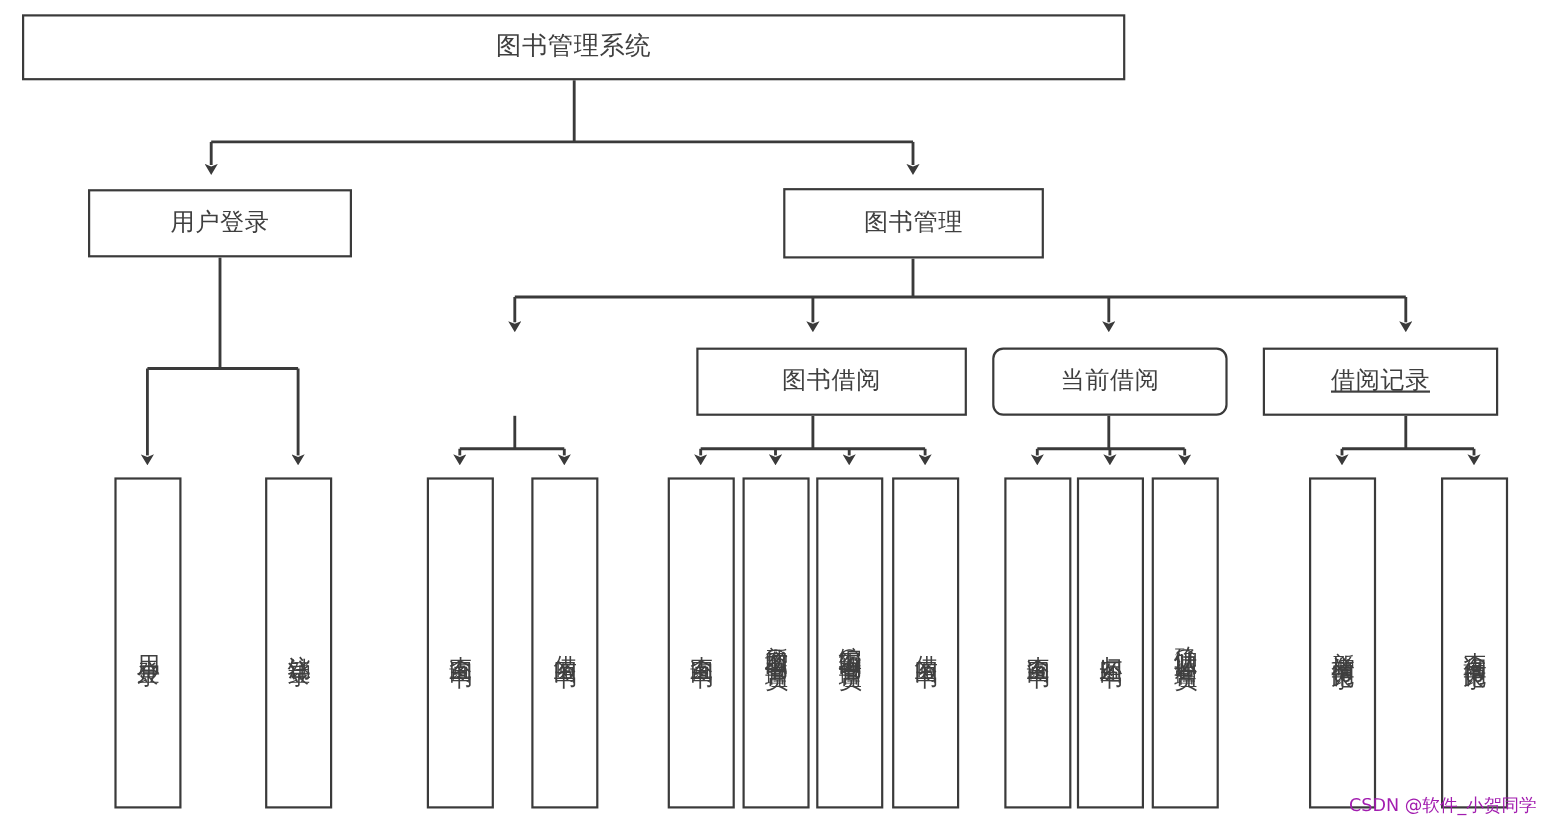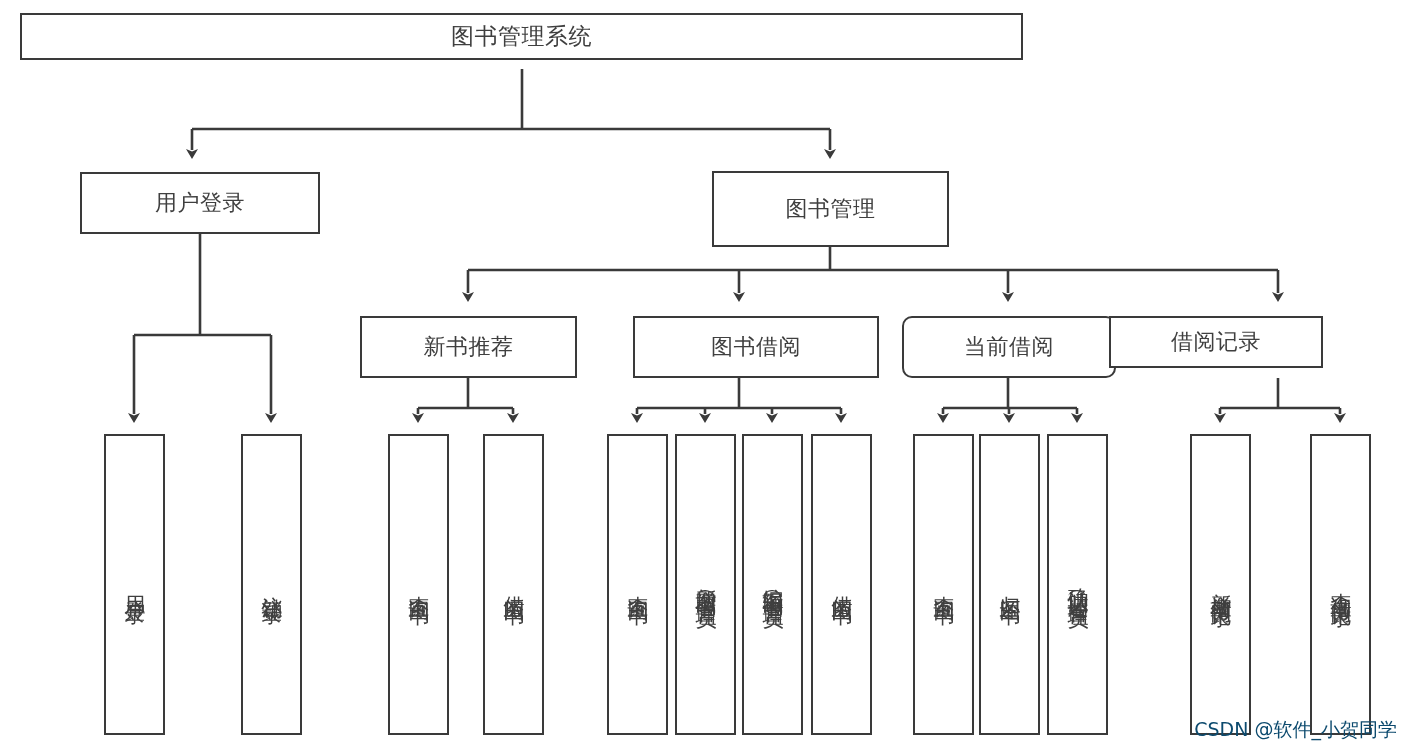--- a/index.html
+++ b/index.html
@@ -64,22 +64,22 @@
     text-orientation: upright;
     font-size: 21px;
     line-height: 1.0;
     letter-spacing: 3px;
     white-space: nowrap;
   }
   #watermark {
     position: absolute;
     right: 8px;
     bottom: 4px;
-    font-size: 19px;
-    color: #0c4a6e;
+    font-size: 16px;
+    color: #a21caf;
     white-space: nowrap;
     z-index: 5;
     font-family: "DejaVu Sans", "Liberation Sans", sans-serif;
   }
 </style>
 </head>
 <body>
 
 <div id="diagram-root">
 
@@ -126,45 +126,42 @@
       <path d="M1009,408 L1009,414" marker-end="url(#arrow)"></path>
       <path d="M1077,408 L1077,414" marker-end="url(#arrow)"></path>
 
       <path d="M1278,378 L1278,408"></path>
       <path d="M1220,408 L1340,408"></path>
       <path d="M1220,408 L1220,414" marker-end="url(#arrow)"></path>
       <path d="M1340,408 L1340,414" marker-end="url(#arrow)"></path>
     </g>
   </svg>
 
-  <div class="node horiz root" style="left:20px; top:13px; width:1003px; height:47px;">
+  <div class="node horiz root" style="left:20px; top:13px; width:1003px; height:60px;">
     <span class="node-label">图书管理系统</span>
   </div>
 
   <div class="node horiz" style="left:80px; top:172px; width:240px; height:62px;">
     <span class="node-label">用户登录</span>
   </div>
 
-  <div class="node horiz" style="left:712px; top:171px; width:237px; height:76px;">
+  <div class="node horiz" style="left:712px; top:171px; width:237px; height:64px;">
     <span class="node-label">图书管理</span>
   </div>
 
-  <div class="node horiz" style="left:360px; top:316px; width:217px; height:62px;">
-    <span class="node-label">新书推荐</span>
-  </div>
 
   <div class="node horiz" style="left:633px; top:316px; width:246px; height:62px;">
     <span class="node-label">图书借阅</span>
   </div>
 
   <div class="node horiz" style="left:902px; top:316px; width:214px; height:62px;border-radius:10px;">
     <span class="node-label">当前借阅</span>
   </div>
 
-  <div class="node horiz" style="left:1109px; top:316px; width:214px; height:52px;">
+  <div class="node horiz" style="left:1148px; top:316px; width:214px; height:62px;text-decoration:underline;">
     <span class="node-label">借阅记录</span>
   </div>
 
   <div class="node vert" style="left:104px; top:434px; width:61px; height:301px;">
     <span class="node-label">用户登录</span>
   </div>
 
   <div class="node vert" style="left:241px; top:434px; width:61px; height:301px;">
     <span class="node-label">注销登录</span>
   </div>

